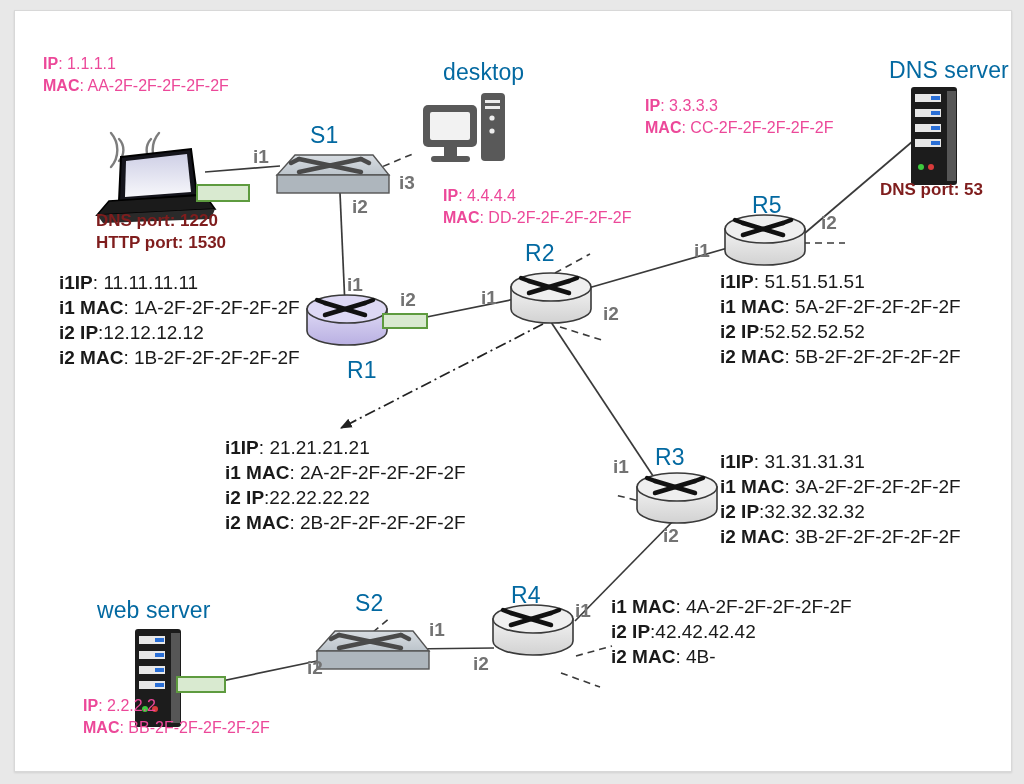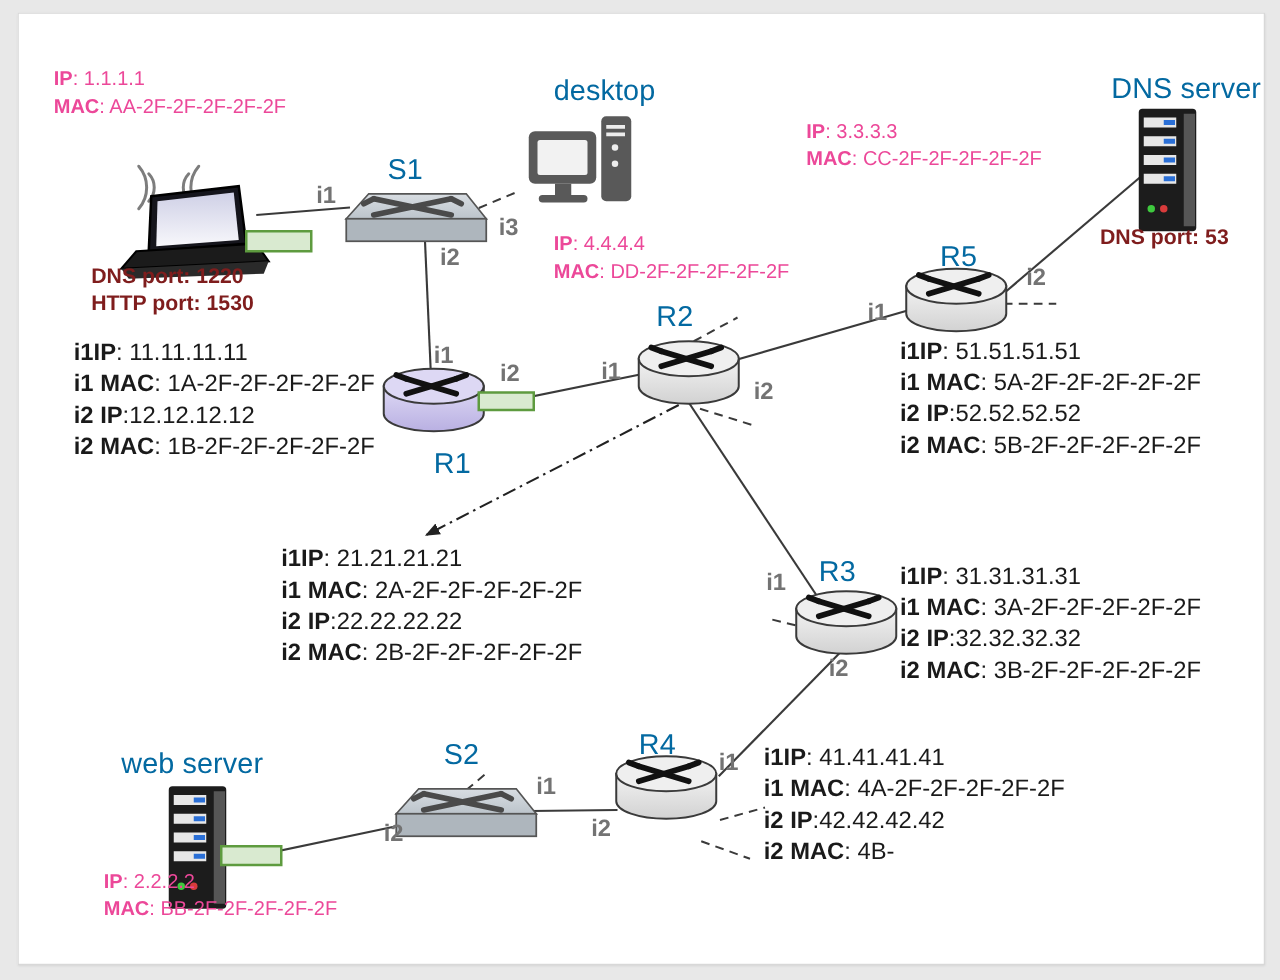--- a/index.html
+++ b/index.html
@@ -36,21 +36,21 @@
   
   .info{font-size:15.5px;color:#1a1a1a;}
   .info .k{font-weight:bold;}
   .info div{margin:0;padding:0;line-height:1.32;}
   .info.big{font-size:19px;}
   .info.big .k{font-weight:bold;}
   .hostinfo{font-size:16px;}
   .hostinfo .k{font-weight:bold;}
   .hostinfo div{line-height:1.35;}
   .portinfo{font-size:17px;font-weight:bold;color:#7f1d1d;}
-  .portinfo div{line-height:1.32;}
+  .portinfo div{line-height:1.32;margin-left:23px;}
 </style>
 </head>
 <body>
 
 <div id="frame">
 
   <svg id="svg-layer" viewBox="0 0 996 760">
     <defs>
       <linearGradient id="gScreen" x1="0" y1="0" x2="0" y2="1">
         <stop offset="0" stop-color="#cfd0e6"></stop>
@@ -380,24 +380,20 @@
       <span class="k">i2 MAC</span><span>:</span>
       <span>3B-2F-2F-2F-2F-2F</span>
     </div>
   </div>
 
   <div class="lbl devname" style="left:496px;top:570px;">R4</div>
   <div class="lbl iface" style="left:560px;top:588px;">i1</div>
   <div class="lbl iface" style="left:458px;top:641px;">i2</div>
   <div class="lbl info big" style="left:596px;top:583px;">
     <div>
-      <span class="k">i1IP</span><span>:</span>
-      <span>41.41.41.41</span>
-    </div>
-    <div>
       <span class="k">i1 MAC</span><span>:</span>
       <span>4A-2F-2F-2F-2F-2F</span>
     </div>
     <div>
       <span class="k">i2 IP</span><span>:</span><span>42.42.42.42</span>
     </div>
     <div>
       <span class="k">i2 MAC</span><span>:</span>
       <span>4B-</span>
     </div>

